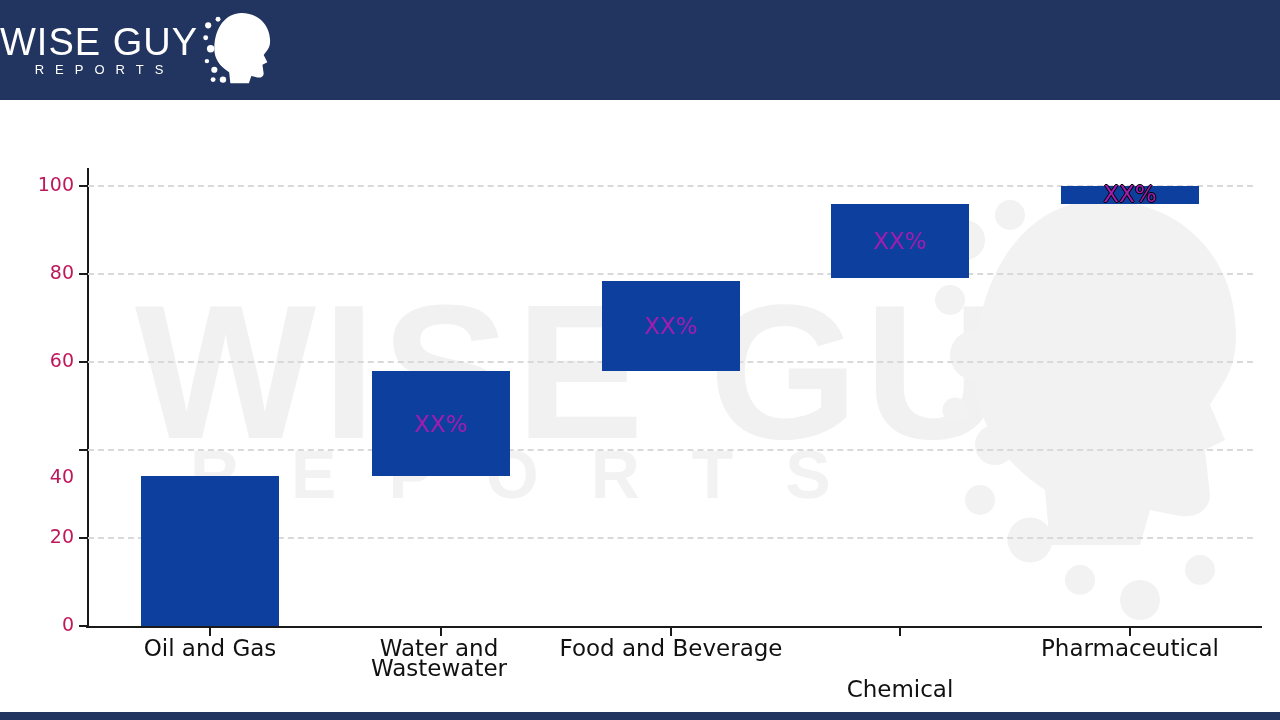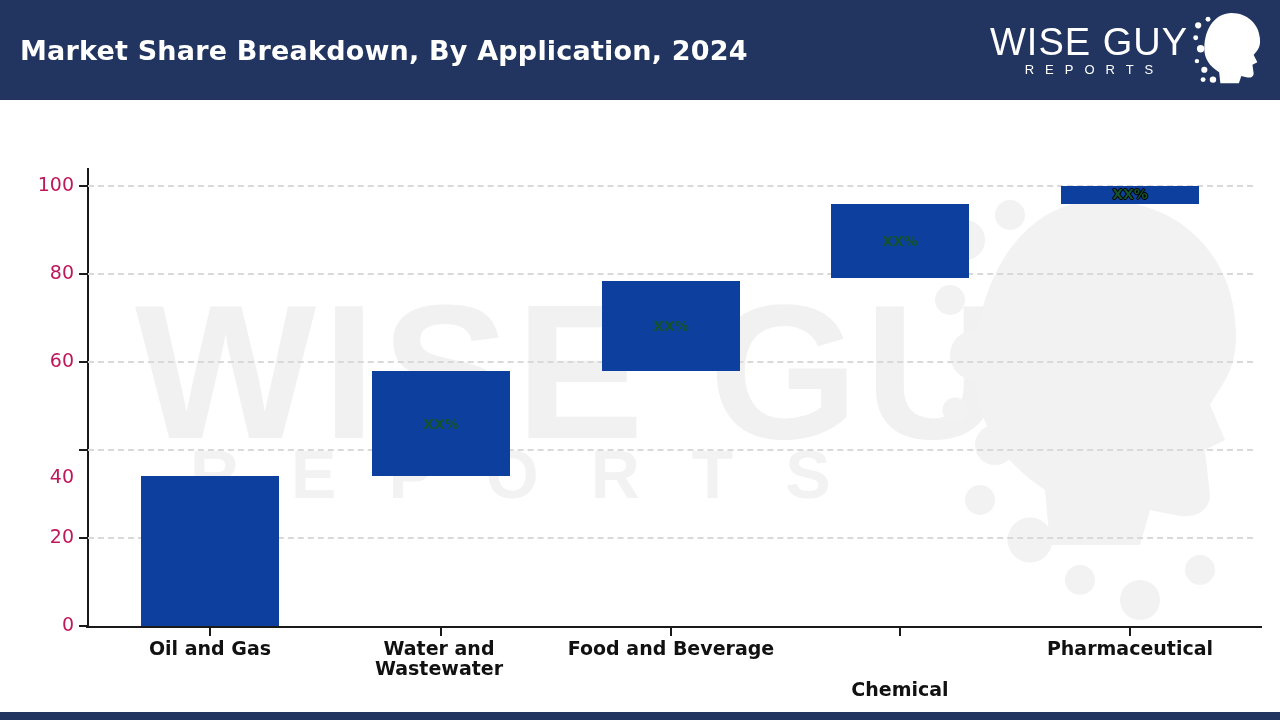--- a/index.html
+++ b/index.html
@@ -38,28 +38,28 @@
   #plot{position:absolute;inset:0;}
   .gridline{position:absolute;height:0;border-top:2px dashed #d9d9d9;}
   .y-axis{position:absolute;left:87px;top:168px;width:2px;height:460px;background:#1a1a1a;}
   .x-axis{position:absolute;left:86px;top:626px;width:1176px;height:2px;background:#1a1a1a;}
   .ytick-mark{position:absolute;width:9px;height:2px;background:#1a1a1a;}
   .ytick-label{position:absolute;width:50px;text-align:right;font-size:19px;color:#be185d;}
   .xtick-mark{position:absolute;width:2px;height:8px;background:#1a1a1a;top:628px;}
   .bar{position:absolute;background:#0d3f9e;}
   .bar-label{
     position:absolute;display:flex;align-items:center;justify-content:center;
-    color:#14532d;font-size:14px;font-weight:bold;
+    color:#a21caf;font-size:23px;font-weight:normal;
   }
   .bar-label.outline{
     text-shadow:0 1px 0 #000,0 -1px 0 #000,1px 0 0 #000,-1px 0 0 #000;
   }
   .cat-label{
     position:absolute;width:240px;top:638px;text-align:center;
-    font-size:19px;font-weight:bold;color:#111111;white-space:pre-line;line-height:20px;
+    font-size:23px;font-weight:normal;color:#111111;white-space:pre-line;line-height:20px;
   }
 </style>
 </head>
 <body>
 
 <div id="canvas">
 
   <div id="watermark">
     <div class="wm1">WISE GUY</div>
     <div class="wm2">REPORTS</div>
@@ -79,21 +79,20 @@
           <circle cx="20" cy="74" r="4.5"></circle>
           <circle cx="30" cy="82" r="3"></circle>
         <circle cx="42" cy="86" r="4"></circle>
           <circle cx="54" cy="80" r="3"></circle>
           <circle cx="27" cy="60" r="5"></circle>
       </g>
     </svg>
   </div>
 
   <div id="header">
-    <h1 id="page-title">Market Share Breakdown, By Application, 2024</h1>
     <div id="logo">
       <div class="logo-text">
         <span class="logo-line1">WISE GUY</span>
         <span class="logo-line2">REPORTS</span>
       </div>
       <svg width="74" height="80" viewBox="0 0 60 64">
         <g fill="#ffffff">
           <path d="M32 2c13 0 22 9 23 20 1 8-2 10-5 14l3 6-4 2 1 7c0 3-3 4-6 3l-4-1-2 6H23l-1-9c-8-5-12-11-12-19C10 13 20 2 32 2z"></path>
           <circle cx="5" cy="12" r="2.5"></circle>
             <circle cx="3" cy="22" r="2"></circle>

